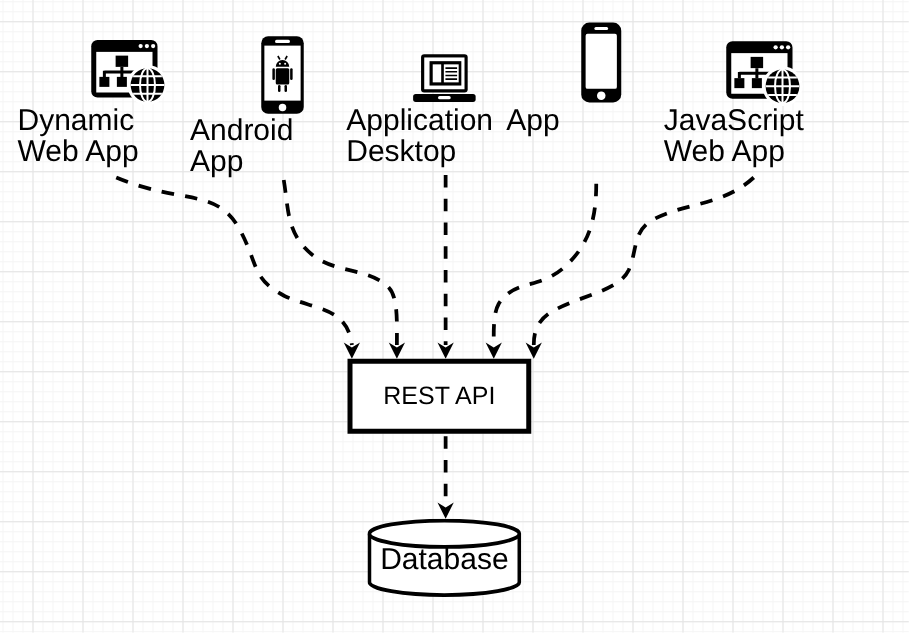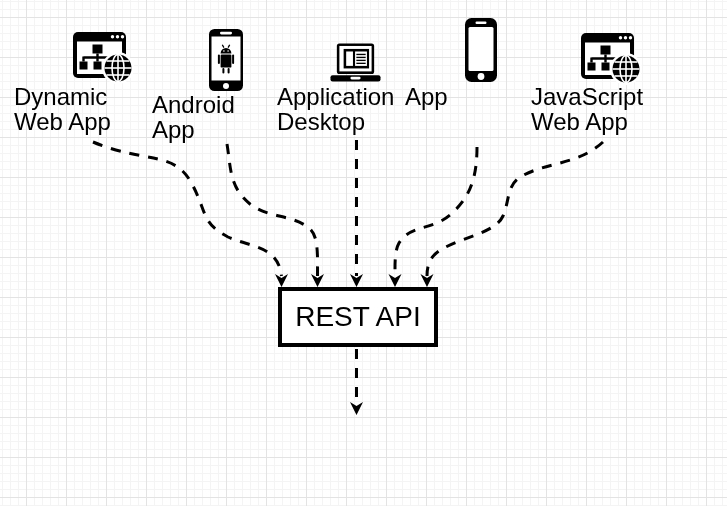--- a/index.html
+++ b/index.html
@@ -22,24 +22,24 @@
   .edge-line{fill:none;stroke:#000;stroke-width:3;stroke-dasharray:10 9;}
   .edge-head{fill:#000;stroke:none;}
   .node{position:absolute;}
   .node-icon{position:absolute;}
   .node-label{
     position:absolute;left:0;right:0;
     text-align:left;font-size:24px;line-height:25px;
     white-space:nowrap;
   }
   .api-box{
-    position:absolute;left:278px;top:287px;width:160px;height:60px;
+    position:absolute;left:278px;top:287px;width:147px;height:60px;
     box-sizing:border-box;border:4px solid #000;background:#fff;
     display:flex;align-items:center;justify-content:center;
-    font-size:28px;
+    font-size:20px;
   }
   .db-node{position:absolute;left:294px;top:415px;width:123px;height:64px;}
   .db-label{position:absolute;left:0;right:0;top:19px;text-align:center;font-size:24px;}
 </style>
 </head>
 <body>
 
 <div class="page">
 
   <svg class="edges" width="727" height="506" viewBox="0 0 727 506">
@@ -179,14 +179,21 @@
     <div class="node-label" style="top:57px;">
       <div>JavaScript</div>
       <div>Web App</div>
     </div>
   </div>
 
   <div class="api-box">
     <span>REST API</span>
   </div>
 
+  <div class="db-node">
+    <svg width="123" height="64" viewBox="0 0 123 64">
+      <path d="M1.5 12 L1.5 50.5 A60 10.5 0 0 0 121.5 50.5 L121.5 12" fill="#fff" stroke="#000" stroke-width="3"></path>
+      <ellipse cx="61.5" cy="12" rx="60" ry="10.5" fill="#fff" stroke="#000" stroke-width="3"></ellipse>
+    </svg>
+    <div class="db-label">Database</div>
+  </div>
 
 </div>
 
 </body></html>

